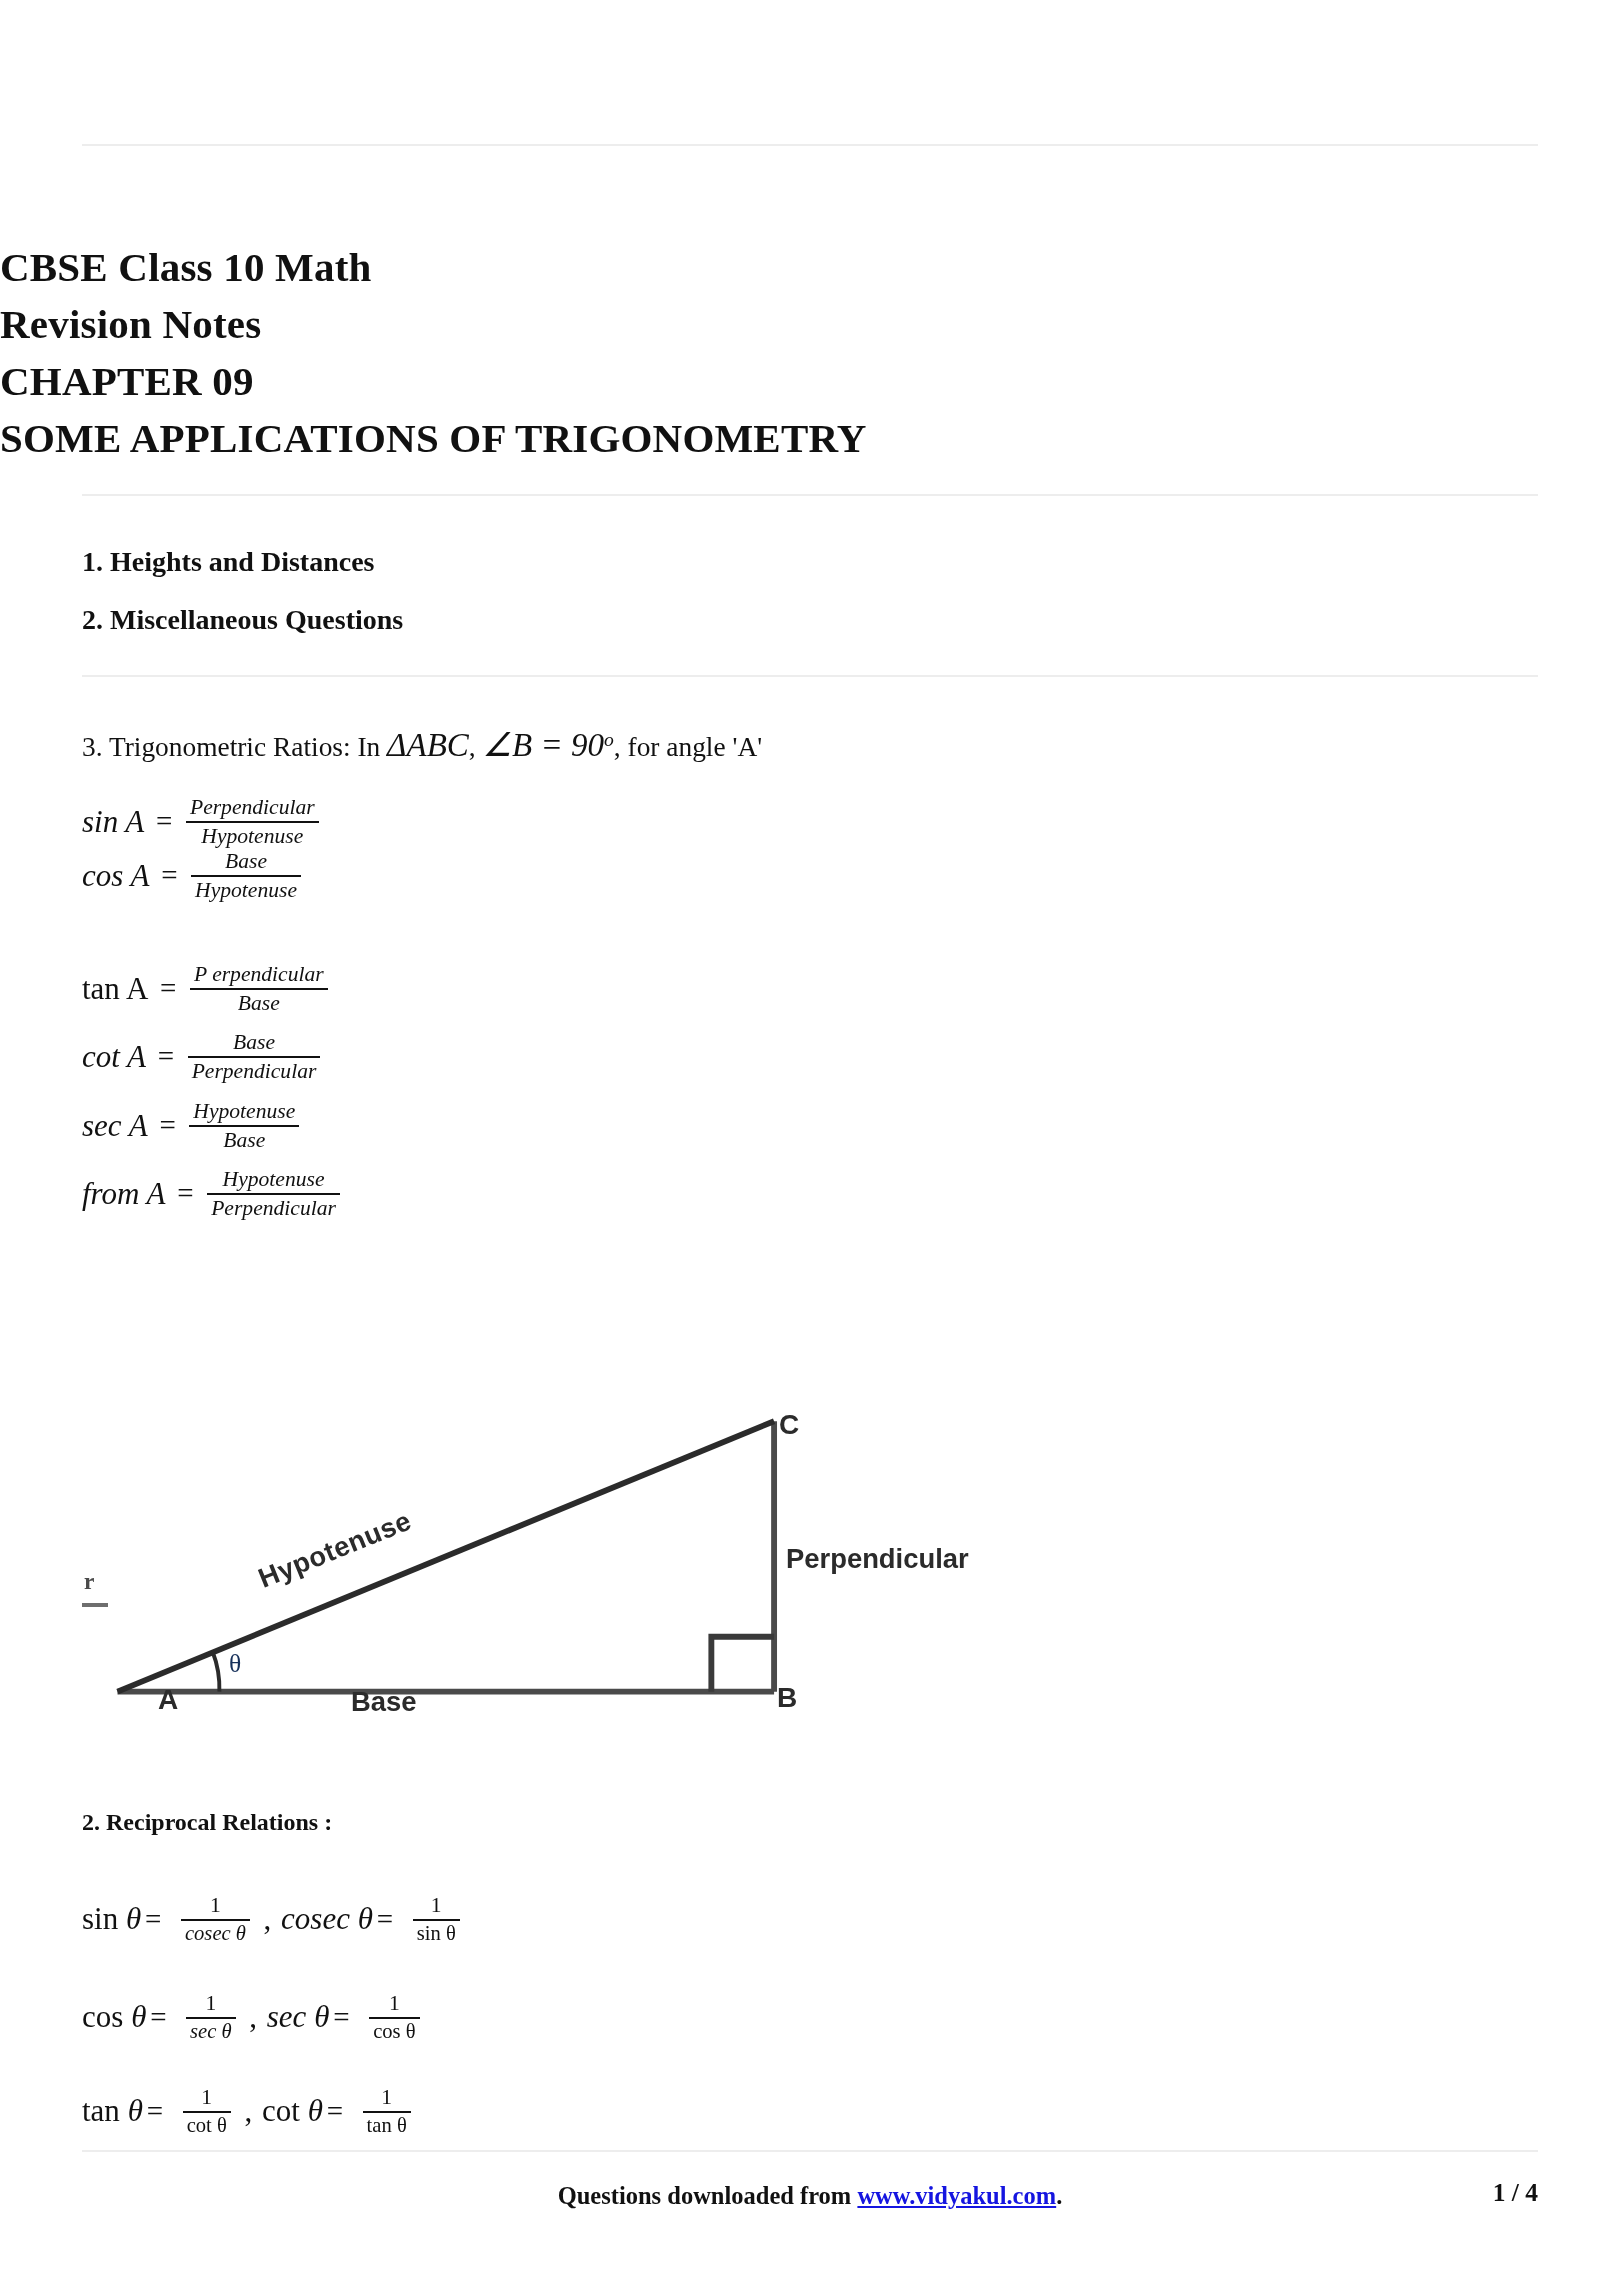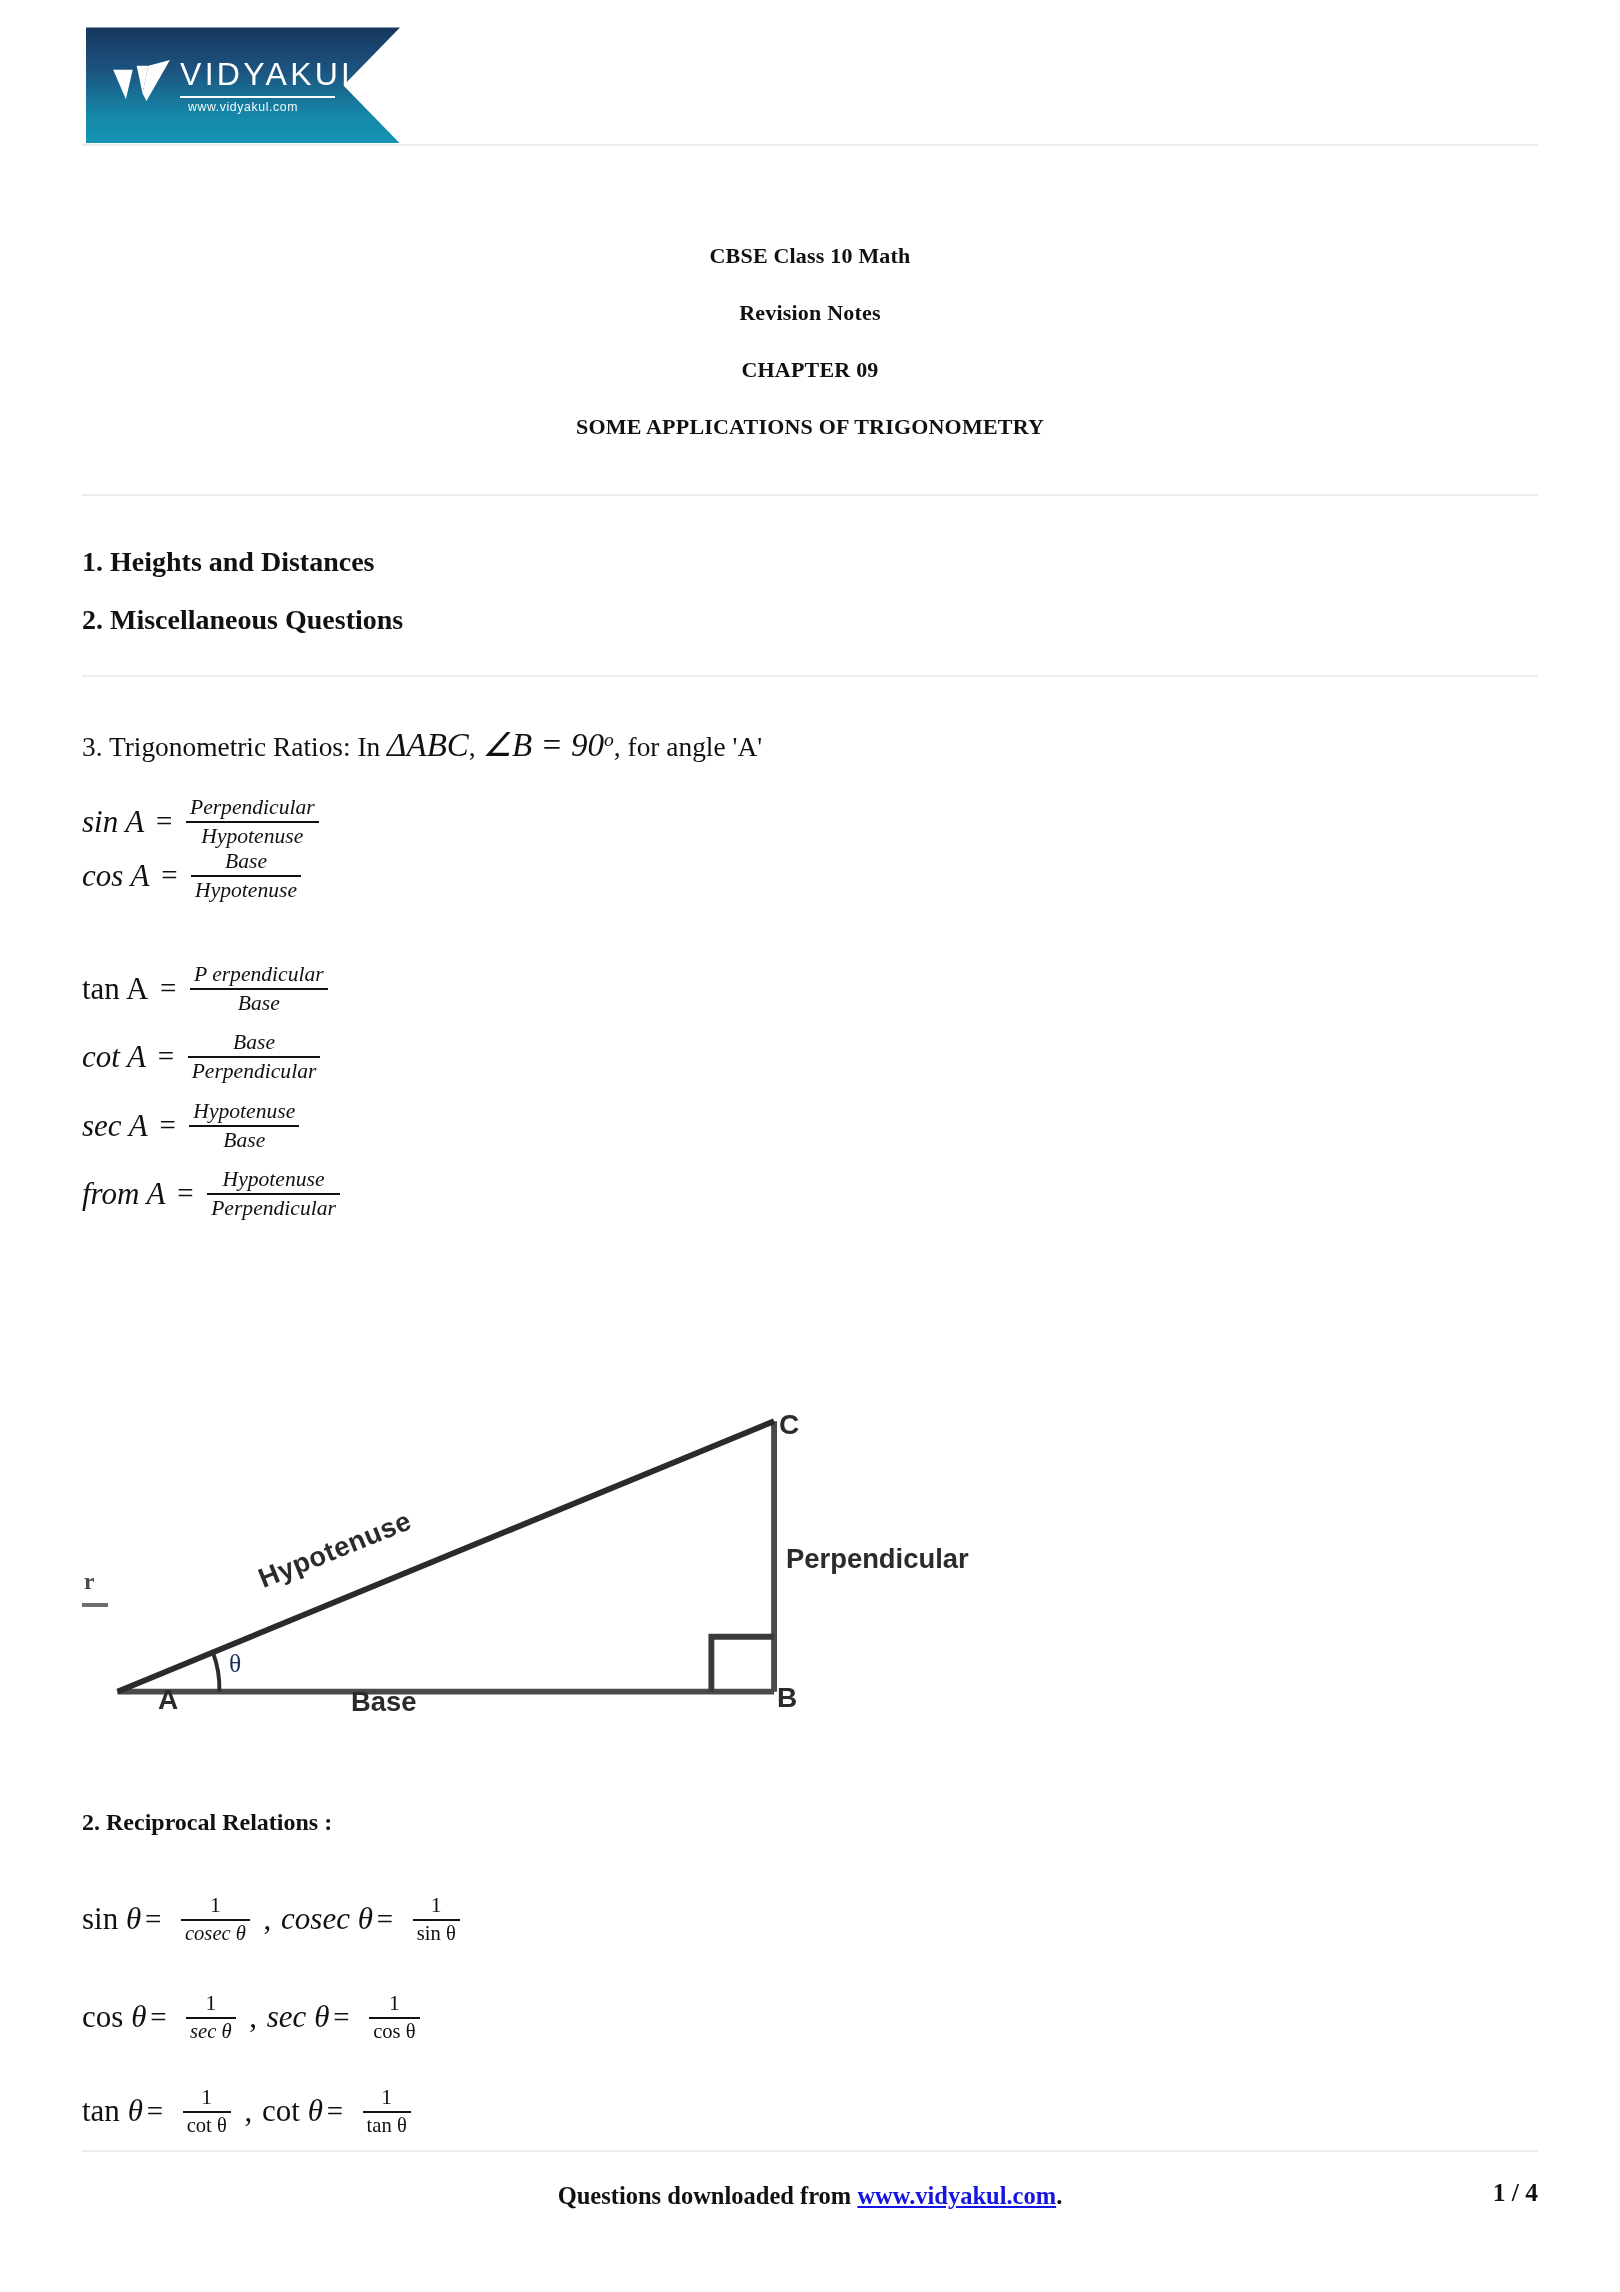--- a/index.html
+++ b/index.html
@@ -89,23 +89,23 @@
   .hr-top    { top: 144px; }
   .hr-title  { top: 494px; }
   .hr-list   { top: 675px; }
   .hr-footer { top: 2150px; }
 
   
   .doc-head {
     position: absolute;
     left: 0;
     width: 1620px;
-    text-align: center;
-    font-weight: bold;
-    font-size: 22px;
+    text-align: left;
+    font-weight: bold;
+    font-size: 41px;
     letter-spacing: 0.2px;
     color: #111111;
   }
   .dh1 { top: 243px; }
   .dh2 { top: 300px; }
   .dh3 { top: 357px; }
   .dh4 { top: 414px; }
 
   
   .list-item {
@@ -273,31 +273,20 @@
     font-weight: bold;
     font-size: 25.5px;
     color: #111111;
   }
 </style>
 </head>
 <body>
 
 <div class="page">
 
-  <div class="logo-wrap">
-    <div class="logo-banner"></div>
-    <svg class="logo-mark" viewBox="0 0 62 46">
-      <polygon points="0,10 20,10 13,40" fill="#ffffff"></polygon>
-      <polygon points="24,6 36,6 30,34" fill="#ffffff"></polygon>
-      <polygon points="30,34 36,6 58,0 34,42" fill="#ffffff"></polygon>
-    </svg>
-    <div class="logo-text">VIDYAKUL</div>
-    <div class="logo-underline"></div>
-    <div class="logo-url">www.vidyakul.com</div>
-  </div>
 
   <div class="hr hr-top"></div>
 
   <div class="doc-head dh1">CBSE Class 10 Math</div>
   <div class="doc-head dh2">Revision Notes</div>
   <div class="doc-head dh3">CHAPTER 09</div>
   <div class="doc-head dh4">SOME APPLICATIONS OF TRIGONOMETRY</div>
 
   <div class="hr hr-title"></div>
 

